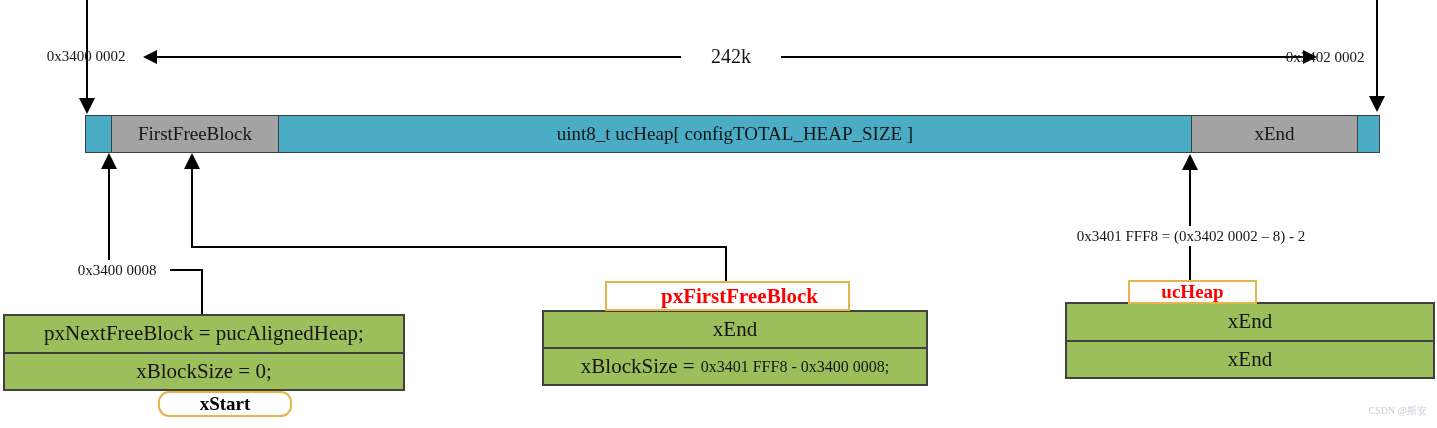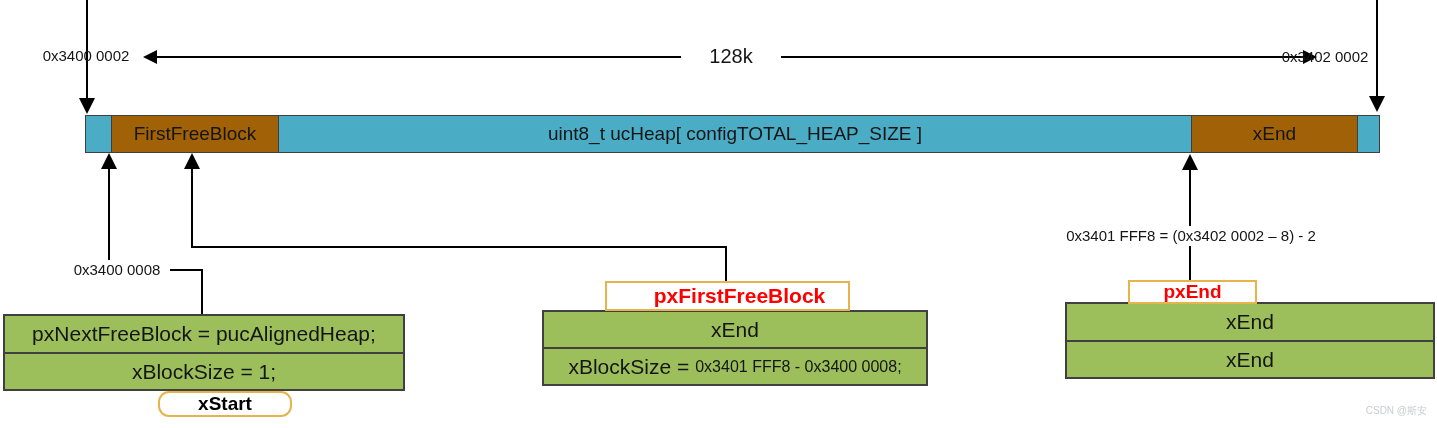--- a/index.html
+++ b/index.html
@@ -1,38 +1,38 @@
 <!DOCTYPE html>
 <html><head>
 <meta charset="utf-8">
 <style>
   html,body{margin:0;padding:0;background:#fff;}
   #canvas{
     position:relative;width:1437px;height:428px;background:#ffffff;overflow:hidden;
-    font-family:Liberation Sans, sans-serif;color:#151515;
+    font-family:Liberation Serif, serif;color:#151515;
   }
   .vl,.hl{position:absolute;background:#000;z-index:1;}
   .vl{width:2px;}
   .hl{height:2px;}
   .tri{position:absolute;width:0;height:0;z-index:1;}
   .tri-down{border-left:8px solid transparent;border-right:8px solid transparent;border-top:16px solid #000;}
   .tri-up{border-left:8px solid transparent;border-right:8px solid transparent;border-bottom:16px solid #000;}
   .tri-left{border-top:7px solid transparent;border-bottom:7px solid transparent;border-right:14px solid #000;}
   .tri-right{border-top:7px solid transparent;border-bottom:7px solid transparent;border-left:14px solid #000;}
   .lbl{position:absolute;z-index:2;text-align:center;color:#151515;}
   .addr{font-size:15px;line-height:20px;}
   .onwhite{background:#fff;margin-top:16px;}
   .span-lbl{font-size:20px;line-height:26px;background:#fff;}
   .seg{
     position:absolute;top:115px;height:38px;box-sizing:border-box;
     border:1px solid #3f3f3f;display:flex;align-items:center;justify-content:center;
     font-size:19px;z-index:2;
   }
   .seg.blue{background:#4bacc6;}
-  .seg.green{background:#a16207;}
+  .seg.green{background:#a3a3a3;}
   .block{
     position:absolute;box-sizing:border-box;border:2px solid #404040;background:#9cbf5b;
     display:flex;flex-direction:column;z-index:2;
   }
   .block .row{
     flex:1;display:flex;align-items:center;justify-content:center;
     font-size:21px;line-height:1;color:#151515;
   }
   .block .row + .row{border-top:2px solid #404040;}
   .row .small{font-size:16px;margin-left:6px;}
@@ -53,21 +53,21 @@
   <div class="tri tri-down" style="left:79px;top:98px;"></div>
   <div class="lbl addr" style="left:30px;top:46px;width:112px;">0x3400 0002</div>
 
   <div class="vl" style="left:1376px;top:0;height:96px;"></div>
   <div class="tri tri-down" style="left:1369px;top:96px;"></div>
   <div class="lbl addr" style="left:1269px;top:47px;width:112px;">0x3402 0002</div>
 
   <div class="hl" style="left:145px;top:56px;width:1162px;"></div>
   <div class="tri tri-left" style="left:143px;top:50px;"></div>
   <div class="tri tri-right" style="left:1303px;top:50px;"></div>
-  <div class="lbl span-lbl" style="left:681px;top:43px;width:100px;">128k</div>
+  <div class="lbl span-lbl" style="left:681px;top:43px;width:100px;">242k</div>
 
   <div class="seg blue" style="left:85px;width:27px;"></div>
   <div class="seg green" style="left:111px;width:168px;">FirstFreeBlock</div>
   <div class="seg blue" style="left:278px;width:914px;">uint8_t ucHeap[ configTOTAL_HEAP_SIZE ]</div>
   <div class="seg green" style="left:1191px;width:167px;">xEnd</div>
   <div class="seg blue" style="left:1357px;width:23px;"></div>
 
   <div class="tri tri-up" style="left:101px;top:153px;"></div>
   <div class="vl" style="left:108px;top:168px;height:92px;"></div>
   <div class="lbl addr" style="left:62px;top:260px;width:110px;">0x3400 0008</div>
@@ -78,34 +78,34 @@
   <div class="vl" style="left:191px;top:168px;height:80px;"></div>
   <div class="hl" style="left:191px;top:246px;width:536px;"></div>
   <div class="vl" style="left:725px;top:246px;height:36px;"></div>
 
   <div class="tri tri-up" style="left:1182px;top:154px;"></div>
   <div class="vl" style="left:1189px;top:170px;height:111px;"></div>
   <div class="lbl addr onwhite" style="left:1040px;top:210px;width:302px;">0x3401 FFF8 = (0x3402 0002 – 8) - 2</div>
 
   <div class="block" style="left:3px;top:314px;width:402px;height:77px;justify-content:flex-end;">
     <div class="row">pxNextFreeBlock = pucAlignedHeap;</div>
-    <div class="row">xBlockSize =  1;</div>
+    <div class="row">xBlockSize =  0;</div>
   </div>
   <div class="tag black" style="left:158px;top:391px;width:134px;height:26px;">xStart</div>
 
   <div class="tag red" style="left:605px;top:281px;width:245px;height:30px;padding-left:24px;">pxFirstFreeBlock</div>
   <div class="block" style="left:542px;top:310px;width:386px;height:76px;">
     <div class="row">xEnd</div>
     <div class="row">
       <span>xBlockSize = </span>
       <span class="small">0x3401 FFF8 - 0x3400 0008;</span>
     </div>
   </div>
 
-  <div class="tag red" style="left:1128px;top:280px;width:129px;height:24px;font-size:19px;">pxEnd</div>
+  <div class="tag red" style="left:1128px;top:280px;width:129px;height:24px;font-size:19px;">ucHeap</div>
   <div class="block" style="left:1065px;top:302px;width:370px;height:77px;">
     <div class="row">xEnd</div>
     <div class="row">xEnd</div>
   </div>
 
   <div class="watermark">CSDN @斯安</div>
 
 </div>
 
 </body></html>

